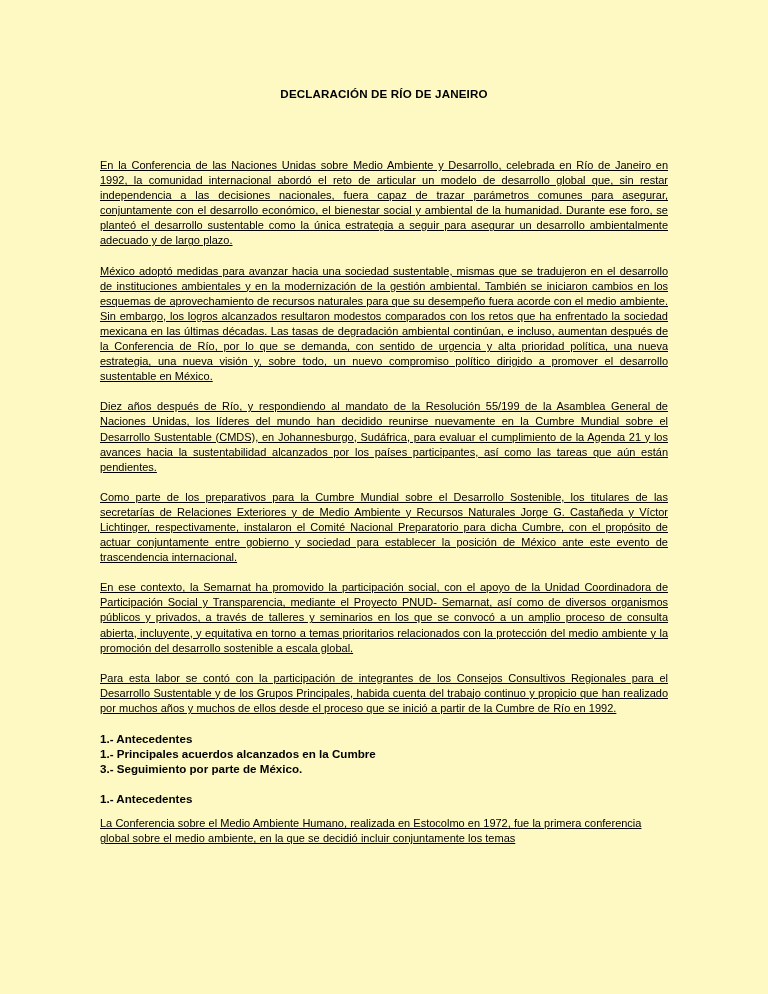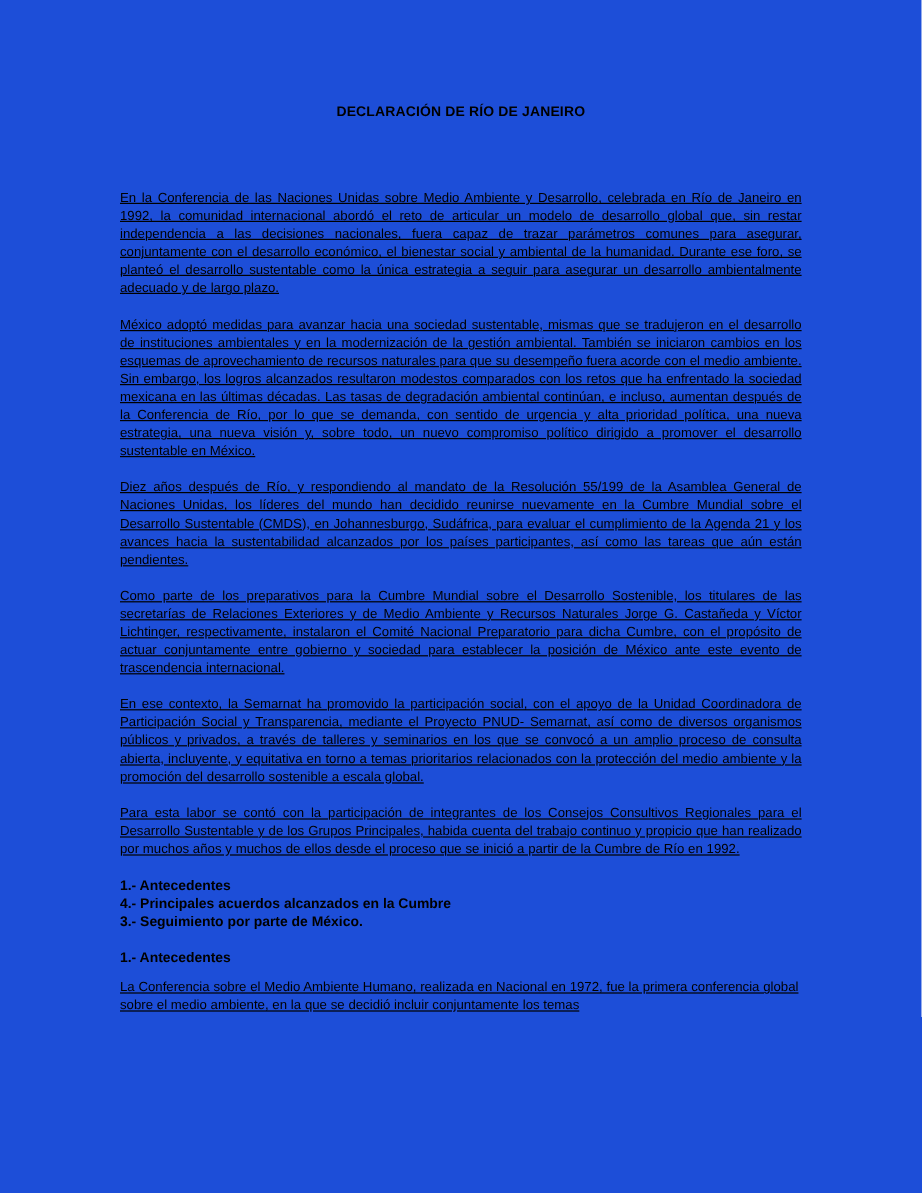--- a/index.html
+++ b/index.html
@@ -11,21 +11,21 @@
     width: 768px;
     height: 994px;
     font-family: "Liberation Sans", sans-serif;
     color: #000000;
     -webkit-font-smoothing: antialiased;
   }
   .page {
     position: relative;
     width: 768px;
     height: 994px;
-    background: #1d4ed8;
+    background: #fef9c3;
     box-sizing: border-box;
     padding: 86px 100px 0 100px;
     overflow: hidden;
   }
   .doc-body {
     width: 568px;
   }
   .heading-center {
     text-align: center;
     font-weight: bold;
@@ -78,21 +78,21 @@
 
     <p class="para">En la Conferencia de las Naciones Unidas sobre Medio Ambiente y Desarrollo, celebrada en Río de Janeiro en 1992, la comunidad internacional abordó el reto de articular un modelo de desarrollo global que, sin restar independencia a las decisiones nacionales, fuera capaz de trazar parámetros comunes para asegurar, conjuntamente con el desarrollo económico, el bienestar social y ambiental de la humanidad. Durante ese foro, se planteó el desarrollo sustentable como la única estrategia a seguir para asegurar un desarrollo ambientalmente adecuado y de largo plazo.</p>
     <p class="para">México adoptó medidas para avanzar hacia una sociedad sustentable, mismas que se tradujeron en el desarrollo de instituciones ambientales y en la modernización de la gestión ambiental. También se iniciaron cambios en los esquemas de aprovechamiento de recursos naturales para que su desempeño fuera acorde con el medio ambiente. Sin embargo, los logros alcanzados resultaron modestos comparados con los retos que ha enfrentado la sociedad mexicana en las últimas décadas. Las tasas de degradación ambiental continúan, e incluso, aumentan después de la Conferencia de Río, por lo que se demanda, con sentido de urgencia y alta prioridad política, una nueva estrategia, una nueva visión y, sobre todo, un nuevo compromiso político dirigido a promover el desarrollo sustentable en México.</p>
     <p class="para">Diez años después de Río, y respondiendo al mandato de la Resolución 55/199 de la Asamblea General de Naciones Unidas, los líderes del mundo han decidido reunirse nuevamente en la Cumbre Mundial sobre el Desarrollo Sustentable (CMDS), en Johannesburgo, Sudáfrica, para evaluar el cumplimiento de la Agenda 21 y los avances hacia la sustentabilidad alcanzados por los países participantes, así como las tareas que aún están pendientes.</p>
     <p class="para">Como parte de los preparativos para la Cumbre Mundial sobre el Desarrollo Sostenible, los titulares de las secretarías de Relaciones Exteriores y de Medio Ambiente y Recursos Naturales Jorge G. Castañeda y Víctor Lichtinger, respectivamente, instalaron el Comité Nacional Preparatorio para dicha Cumbre, con el propósito de actuar conjuntamente entre gobierno y sociedad para establecer la posición de México ante este evento de trascendencia internacional.</p>
     <p class="para">En ese contexto, la Semarnat ha promovido la participación social, con el apoyo de la Unidad Coordinadora de Participación Social y Transparencia, mediante el Proyecto PNUD- Semarnat, así como de diversos organismos públicos y privados, a través de talleres y seminarios en los que se convocó a un amplio proceso de consulta abierta, incluyente, y equitativa en torno a temas prioritarios relacionados con la protección del medio ambiente y la promoción del desarrollo sostenible a escala global.</p>
     <p class="para">Para esta labor se contó con la participación de integrantes de los Consejos Consultivos Regionales para el Desarrollo Sustentable y de los Grupos Principales, habida cuenta del trabajo continuo y propicio que han realizado por muchos años y muchos de ellos desde el proceso que se inició a partir de la Cumbre de Río en 1992.</p>
 
     <div class="list-block">
       <div class="list-item">1.- Antecedentes</div>
-      <div class="list-item">4.- Principales acuerdos alcanzados en la Cumbre</div>
+      <div class="list-item">1.- Principales acuerdos alcanzados en la Cumbre</div>
       <div class="list-item">3.- Seguimiento por parte de México.</div>
     </div>
 
     <div class="section-head">1.- Antecedentes</div>
-    <p class="para last-left tight">La Conferencia sobre el Medio Ambiente Humano, realizada en Nacional en 1972, fue la primera conferencia global sobre el medio ambiente, en la que se decidió incluir conjuntamente los temas</p>
+    <p class="para last-left tight">La Conferencia sobre el Medio Ambiente Humano, realizada en Estocolmo en 1972, fue la primera conferencia global sobre el medio ambiente, en la que se decidió incluir conjuntamente los temas</p>
 
   </div>
 </div>
 
 </body></html>

